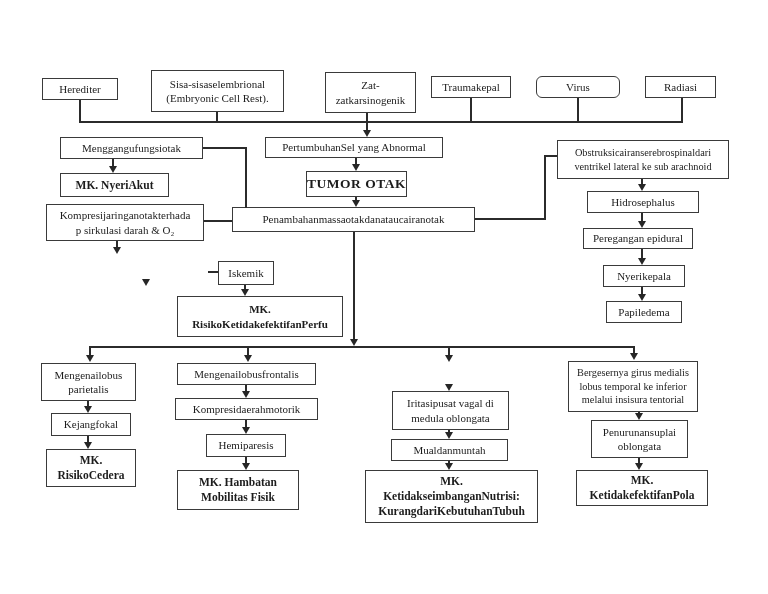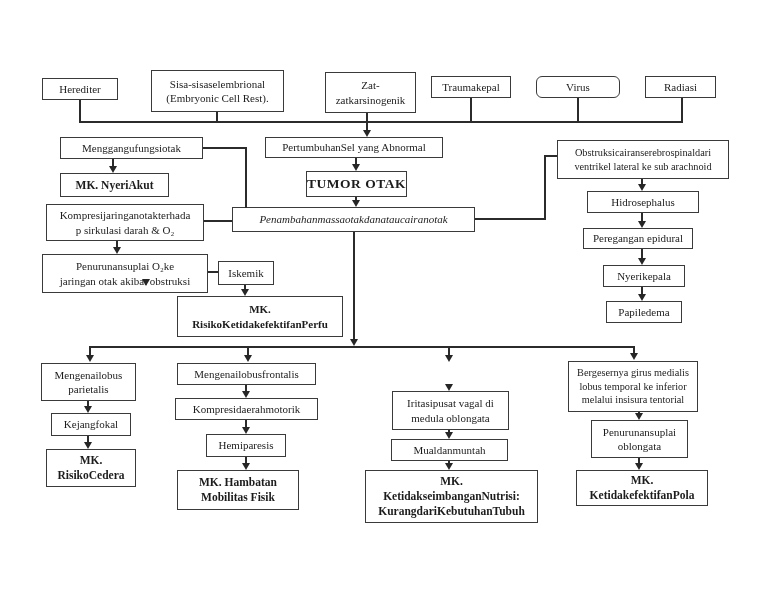--- a/index.html
+++ b/index.html
@@ -62,31 +62,27 @@
       <span class="ln">TUMOR OTAK</span>
     </div>
   <div class="node" style="left:587px;top:191px;width:112px;height:22px;">
       <span class="ln">Hidrosephalus</span>
     </div>
 
   <div class="node" style="left:46px;top:204px;width:158px;height:37px;">
       <span class="ln">Kompresijaringanotakterhada</span>
       <span class="ln">p sirkulasi darah &amp; O₂</span>
     </div>
-  <div class="node" style="left:232px;top:207px;width:243px;height:25px;font-style:italic;">
+  <div class="node" style="left:232px;top:207px;width:243px;height:25px;">
       <span class="ln">Penambahanmassaotakdanataucairanotak</span>
     </div>
   <div class="node" style="left:583px;top:228px;width:110px;height:21px;">
       <span class="ln">Peregangan epidural</span>
     </div>
 
-  <div class="node" style="left:42px;top:254px;width:166px;height:39px;">
-      <span class="ln">Penurunansuplai O₂ke</span>
-      <span class="ln">jaringan otak akibat obstruksi</span>
-    </div>
   <div class="node" style="left:218px;top:261px;width:56px;height:24px;">
       <span class="ln">Iskemik</span>
     </div>
   <div class="node" style="left:603px;top:265px;width:82px;height:22px;">
       <span class="ln">Nyerikepala</span>
     </div>
 
   <div class="node b" style="left:177px;top:296px;width:166px;height:41px;font-size:11px;">
       <span class="ln">MK.</span>
       <span class="ln">RisikoKetidakefektifanPerfu</span>

